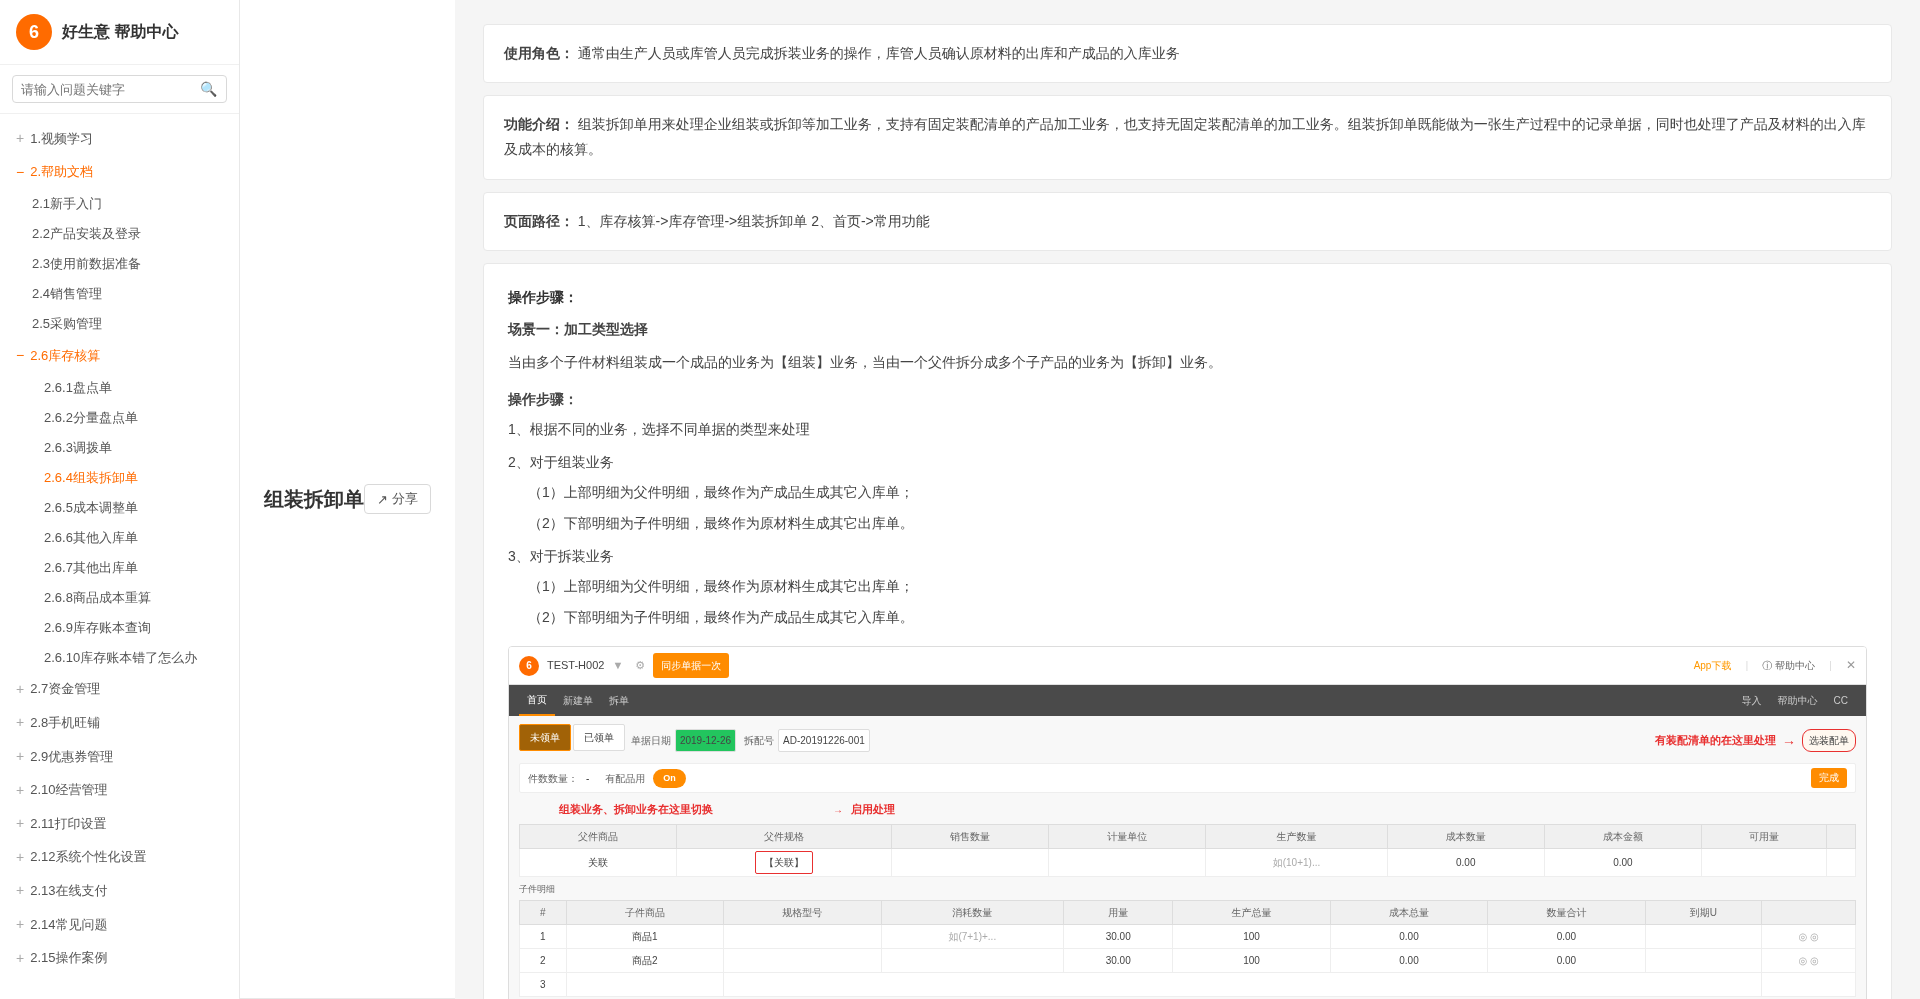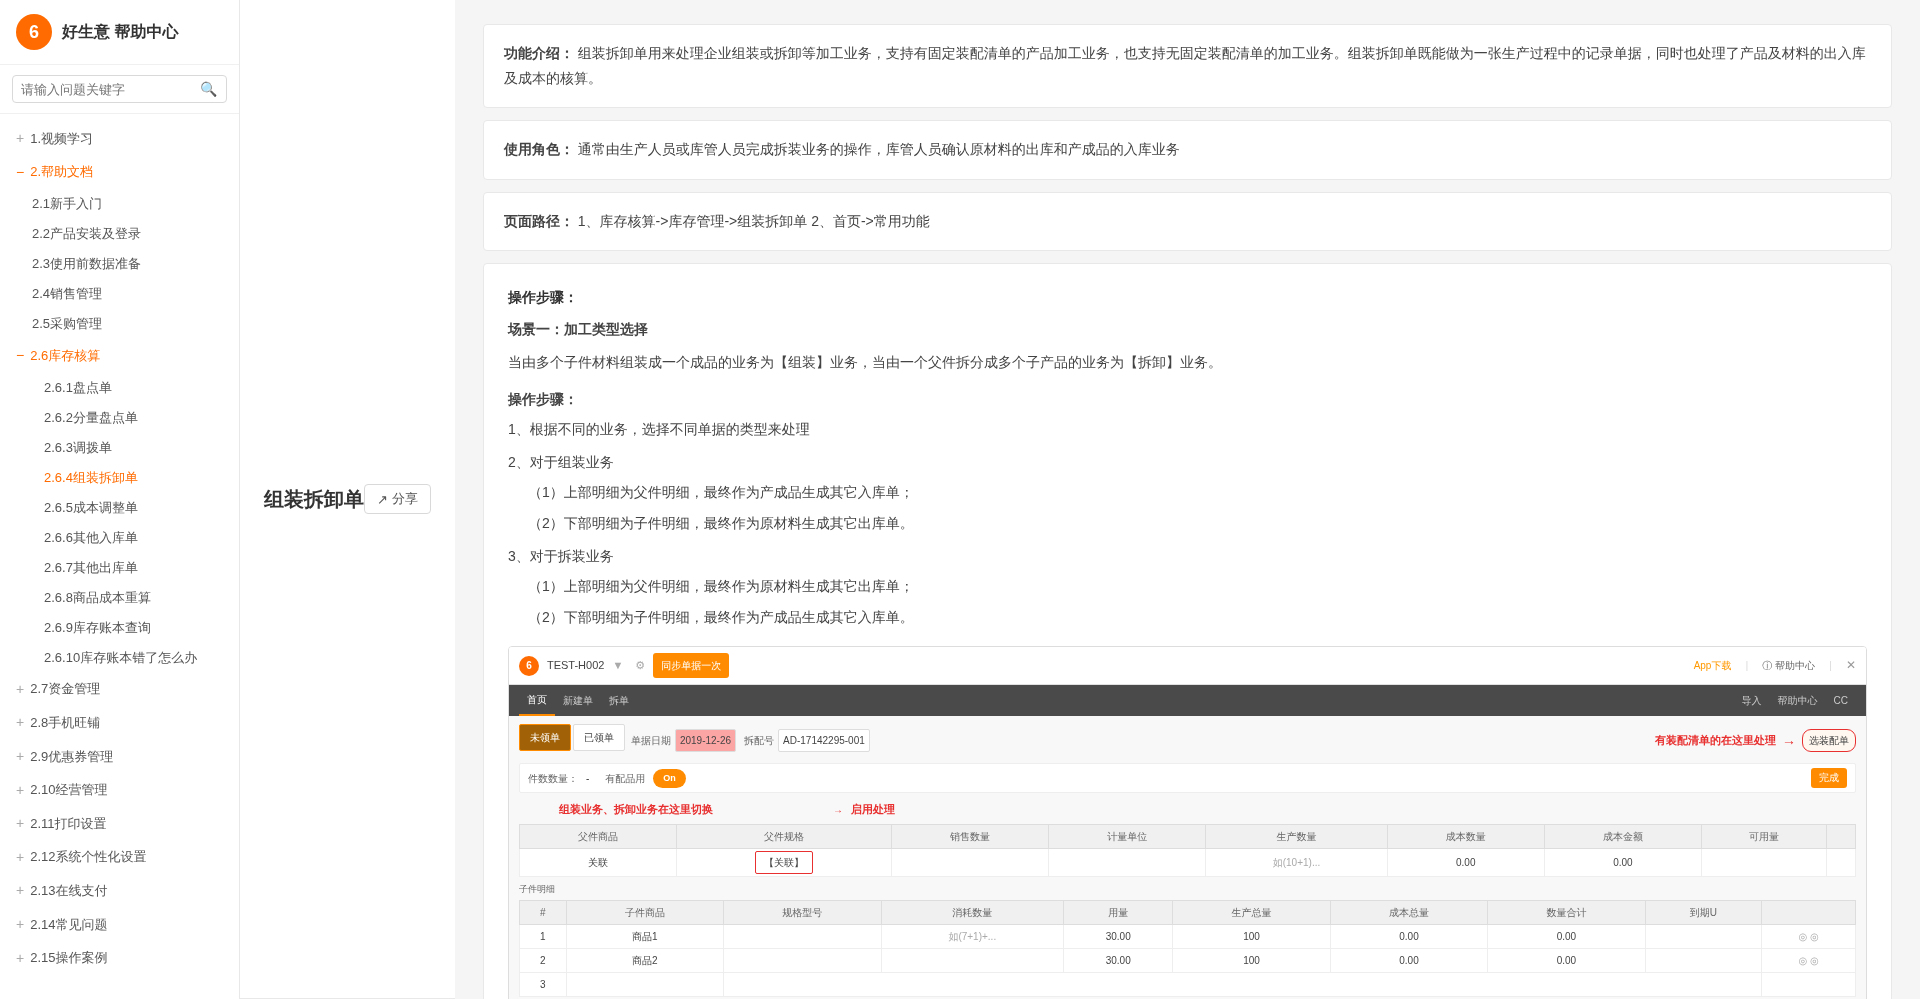--- a/index.html
+++ b/index.html
@@ -436,27 +436,27 @@
     <h1 id="page-title">组装拆卸单</h1>
     <button id="share-btn">
       <span style="font-size:13px;">↗</span>
       <span>分享</span>
     </button>
   </div>
 
   <div id="content-area">
 
     <div class="content-card">
+      <span class="bold-text">使用角色：</span>
+      <span>通常由生产人员或库管人员完成拆装业务的操作，库管人员确认原材料的出库和产成品的入库业务</span>
+    </div>
+
+    <div class="content-card">
       <span class="bold-text">功能介绍：</span>
       <span>组装拆卸单用来处理企业组装或拆卸等加工业务，支持有固定装配清单的产品加工业务，也支持无固定装配清单的加工业务。组装拆卸单既能做为一张生产过程中的记录单据，同时也处理了产品及材料的出入库及成本的核算。</span>
-    </div>
-
-    <div class="content-card">
-      <span class="bold-text">使用角色：</span>
-      <span>通常由生产人员或库管人员完成拆装业务的操作，库管人员确认原材料的出库和产成品的入库业务</span>
     </div>
 
     <div class="content-card">
       <span class="bold-text">页面路径：</span>
       <span>1、库存核算-&gt;库存管理-&gt;组装拆卸单 2、首页-&gt;常用功能</span>
     </div>
 
     <div class="steps-section">
       <div class="section-header">操作步骤：</div>
 
@@ -508,23 +508,23 @@
                 <div class="mini-tab active-tab">
                   <span>未领单</span>
                 </div>
                 <div class="mini-tab">
                   <span>已领单</span>
                 </div>
               </div>
 
               <div style="display:flex; align-items:center; gap:4px; font-size:10px; flex-wrap:wrap;">
                 <span style="color:#666;">单据日期</span>
-                <span style="background:#fca5a5; border:1px solid #ddd; padding:1px 4px; border-radius:2px;">2019-12-26</span>
+                <span style="background:#22c55e; border:1px solid #ddd; padding:1px 4px; border-radius:2px;">2019-12-26</span>
                 <span style="color:#666; margin-left:4px;">拆配号</span>
-                <span style="background:#fff; border:1px solid #ddd; padding:1px 4px; border-radius:2px;">AD-17142295-001</span>
+                <span style="background:#fff; border:1px solid #ddd; padding:1px 4px; border-radius:2px;">AD-20191226-001</span>
               </div>
 
               <div style="flex:1; display:flex; justify-content:flex-end; align-items:center; gap:6px; position:relative;">
                 <span class="annotation-red">有装配清单的在这里处理</span>
                 <span style="color:#e83030; font-size:14px;">→</span>
                 <div style="border:1.5px solid #e83030; border-radius:9px; padding:1px 6px; font-size:10px; background:#fff8f0;">
                   <span>选装配单</span>
                 </div>
               </div>
             </div>

